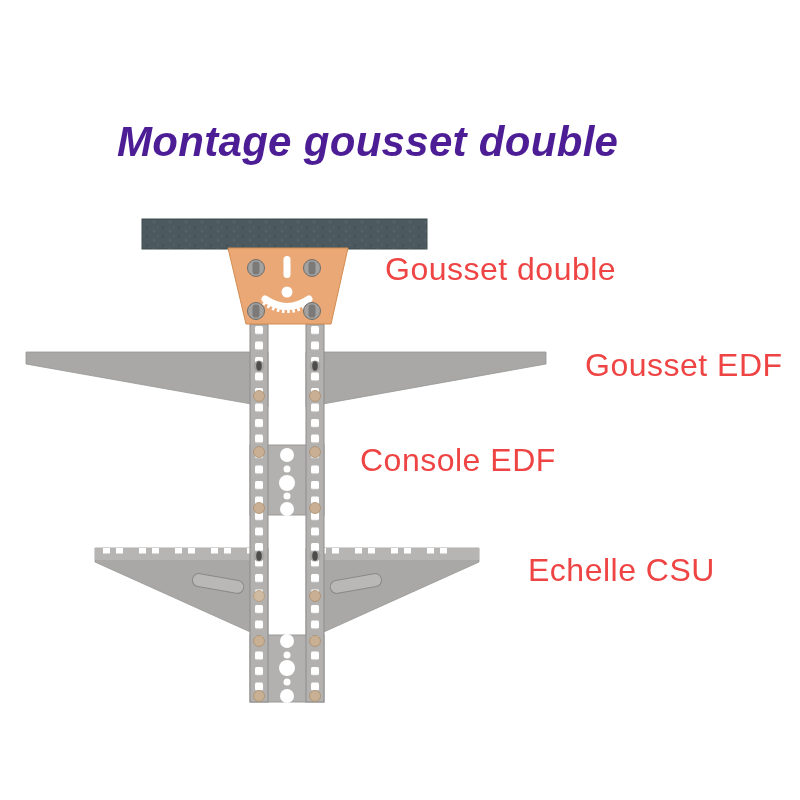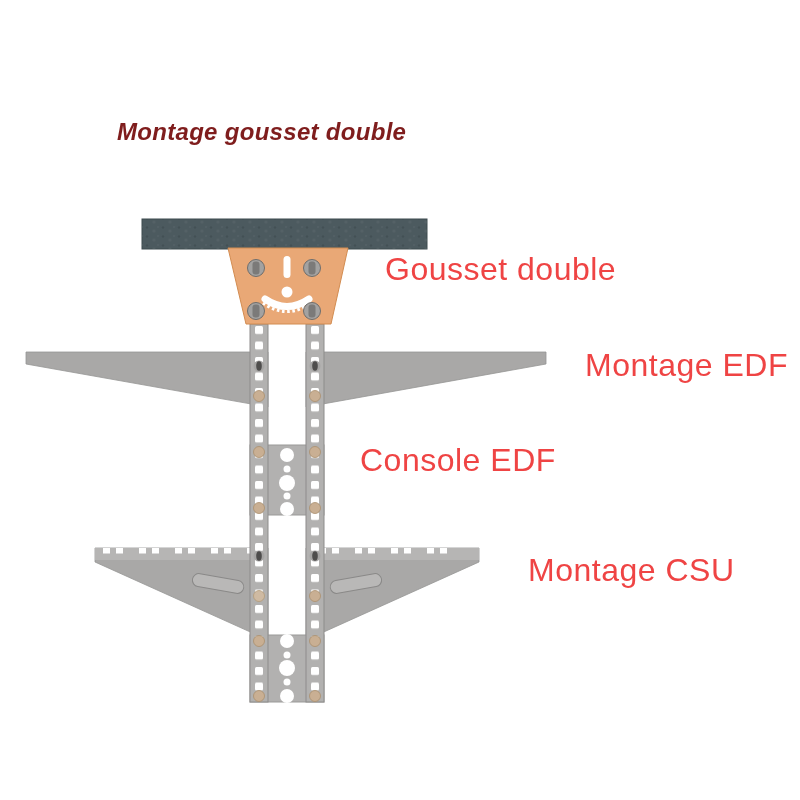--- a/index.html
+++ b/index.html
@@ -3,22 +3,22 @@
 <meta charset="utf-8">
 <style>
   html,body { margin:0; padding:0; background:#ffffff; }
   .stage {
     position:relative; width:800px; height:800px; background:#ffffff;
     font-family:"Liberation Sans", sans-serif; overflow:hidden;
   }
   .diagram-svg { position:absolute; left:0; top:0; }
   .title {
     position:absolute; left:117px; top:118px;
-    font-size:24px; font-style:italic; font-weight:600;
-    color:#7f1d1d; letter-spacing:0.3px; white-space:nowrap;
+    font-size:42px; font-style:italic; font-weight:600;
+    color:#4c1d95; letter-spacing:0.3px; white-space:nowrap;
   }
   .lbl {
     position:absolute; font-size:32px; font-weight:300;
     color:#ef4444; letter-spacing:0.5px; white-space:nowrap;
   }
   #lbl-gousset    { left:385px; top:251px; }
   #lbl-console-edf{ left:585px; top:347px; }
   #lbl-echelle    { left:360px; top:442px; }
   #lbl-console-csu{ left:528px; top:552px; }
   #lbl-entretoise { left:322px; top:657px; }
@@ -150,17 +150,17 @@
       <circle cx="315" cy="508" r="5.5" fill="#c9af93" stroke="#ab8f6d" stroke-width="0.8"></circle>
 
       <circle cx="259" cy="641" r="5.5" fill="#c9af93" stroke="#ab8f6d" stroke-width="0.8"></circle>
       <circle cx="315" cy="641" r="5.5" fill="#c9af93" stroke="#ab8f6d" stroke-width="0.8"></circle>
       <circle cx="259" cy="696" r="5.5" fill="#c9af93" stroke="#ab8f6d" stroke-width="0.8"></circle>
       <circle cx="315" cy="696" r="5.5" fill="#c9af93" stroke="#ab8f6d" stroke-width="0.8"></circle>
     </g>
   </svg>
 
   <div class="lbl" id="lbl-gousset">Gousset double</div>
-  <div class="lbl" id="lbl-console-edf">Montage EDF</div>
+  <div class="lbl" id="lbl-console-edf">Gousset EDF</div>
   <div class="lbl" id="lbl-echelle">Console EDF</div>
-  <div class="lbl" id="lbl-console-csu">Montage CSU</div>
+  <div class="lbl" id="lbl-console-csu">Echelle CSU</div>
 
 </div>
 
 </body></html>

